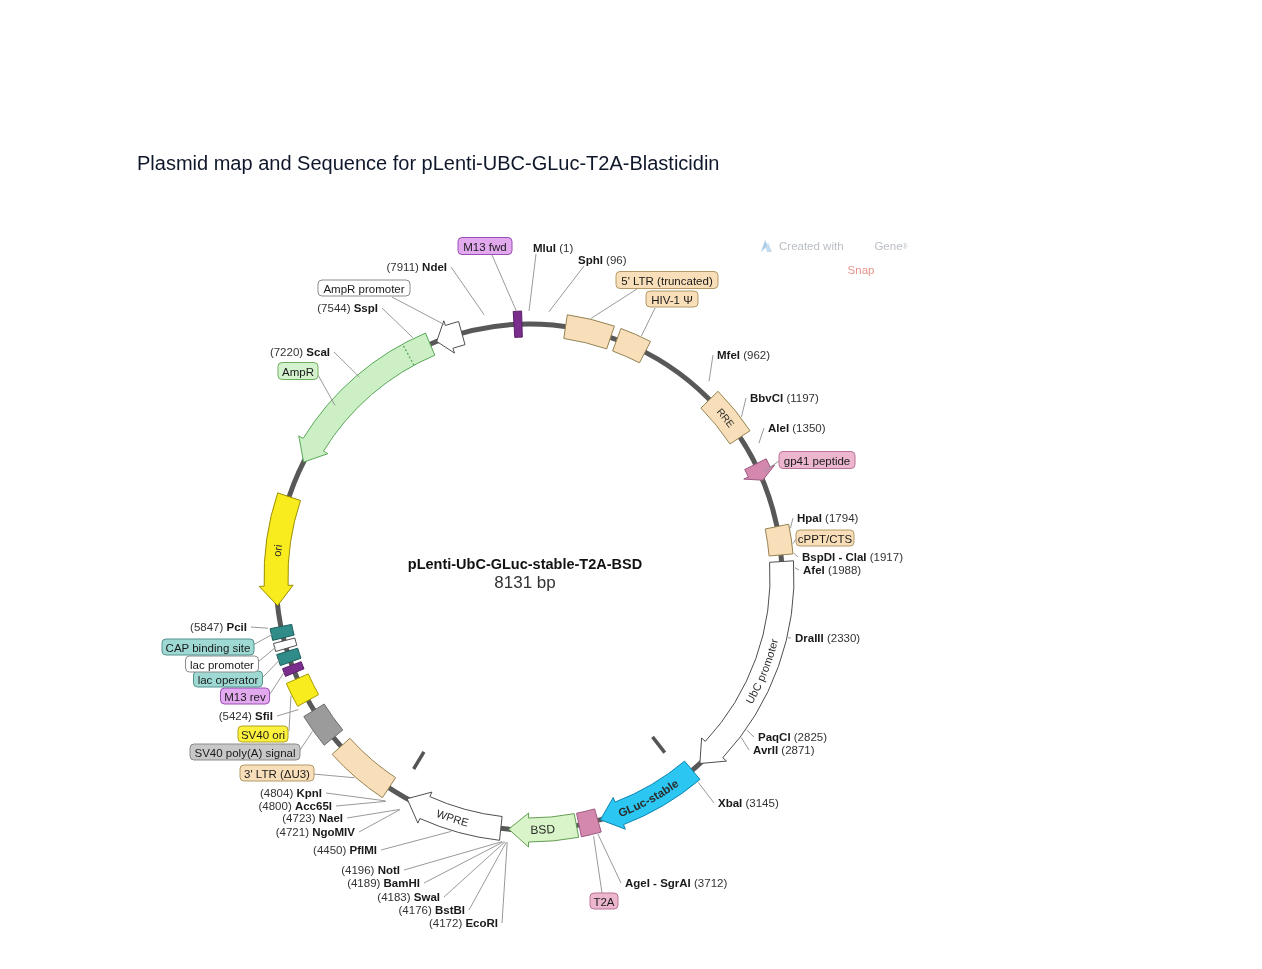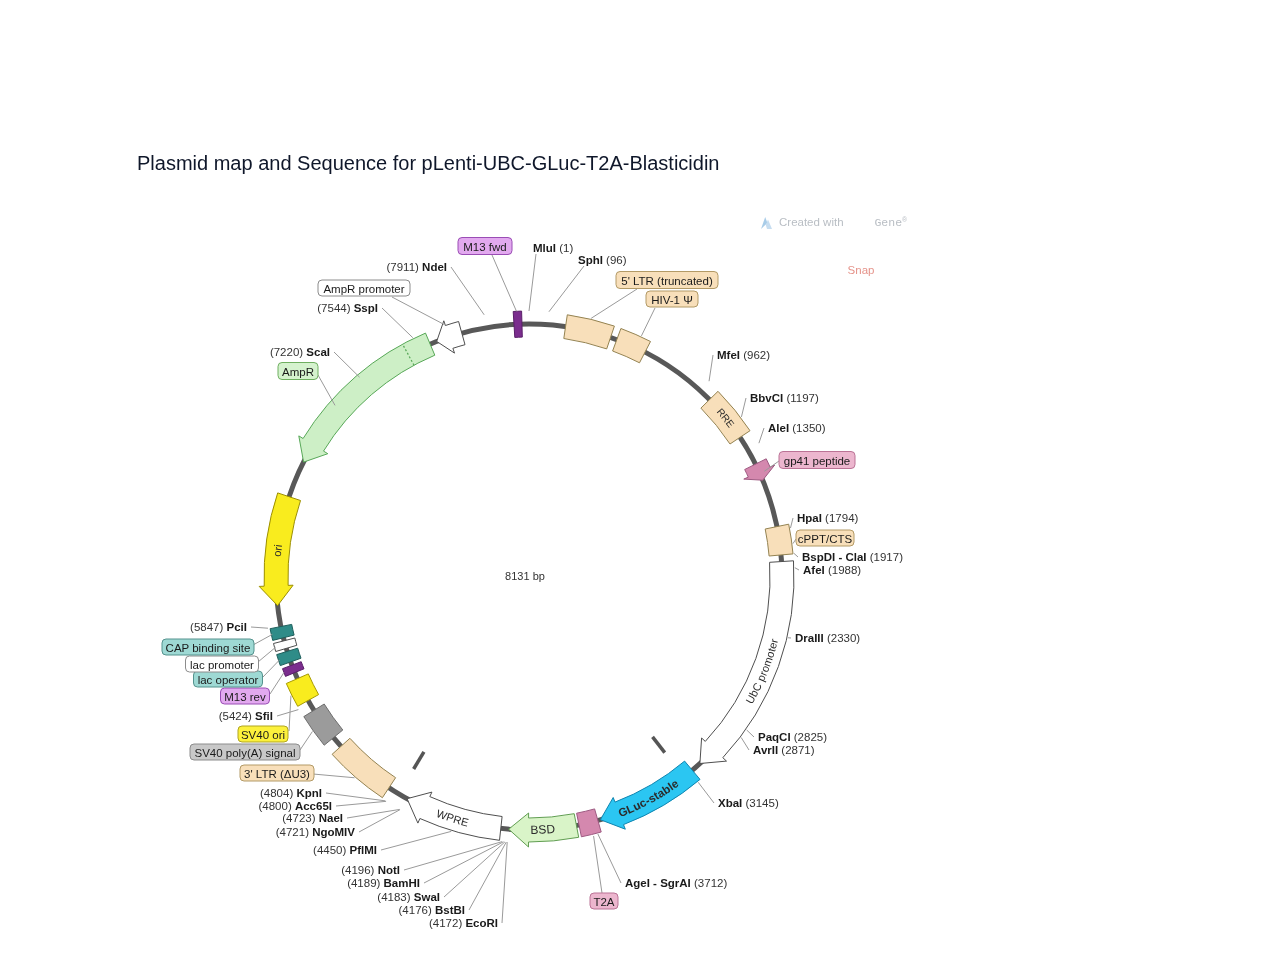--- a/index.html
+++ b/index.html
@@ -1,28 +1,28 @@
 <!DOCTYPE html>
 <html><head>
 <meta charset="utf-8">
 <style>
   html,body{margin:0;padding:0;}
   body{width:1262px;height:969px;background:#ffffff;position:relative;
        font-family:"Liberation Sans",sans-serif;overflow:hidden;}
   .title{position:absolute;left:137px;top:152px;font-size:20px;color:#0f172a;}
-  .watermark{position:absolute;left:760px;top:216px;display:flex;align-items:flex-start;
+  .watermark{position:absolute;left:760px;top:216px;display:flex;align-items:center;
              font-size:11.5px;color:#b9bec4;}
   .watermark svg{margin-right:6px;}
   .wm-snap{color:#e5938a;margin-left:4px;margin-top:48px;}
-  .wm-gene{color:#b9bec4;font-family:Liberation Mono, monospace;}
+  .wm-gene{color:#b9bec4;}
   .wm-reg{font-size:7px;vertical-align:super;color:#b9bec4;}
   #map{position:absolute;left:0;top:0;}
   .center-label{position:absolute;left:325px;top:556px;width:400px;text-align:center;pointer-events:none;}
   .pname{font-size:14.5px;font-weight:bold;color:#111;}
-  .pbp{font-size:11px;color:#333;margin-top:14px;}
+  .pbp{font-size:17px;color:#333;margin-top:1px;}
 </style>
 </head>
 <body>
 
 <div class="title">Plasmid map and Sequence for pLenti-UBC-GLuc-T2A-Blasticidin</div>
 
 <div class="watermark">
   <svg width="13" height="14" viewBox="0 0 13 14">
     <polygon points="1,13 5.2,1 7.4,7" fill="#a8cce8"></polygon>
     <polygon points="5.8,9 8,3.5 12,13 7,13" fill="#c6ddf0"></polygon>
@@ -198,14 +198,15 @@
       <rect x="185.5" y="656" width="73" height="16" rx="4" ry="4" fill="#FFFFFF" stroke="#8C8C8C" stroke-width="1"></rect>
       <text x="222" y="664.5" font-size="11.5" text-anchor="middle" dominant-baseline="central" fill="#1a1a1a">lac promoter</text>
     </g>
     <g>
       <rect x="162" y="639" width="92" height="16" rx="4" ry="4" fill="#9ED9D4" stroke="#55938E" stroke-width="1"></rect>
       <text x="208" y="647.5" font-size="11.5" text-anchor="middle" dominant-baseline="central" fill="#1a1a1a">CAP binding site</text>
     </g>
   </svg>
 
 <div class="center-label">
+  <div class="pname">pLenti-UbC-GLuc-stable-T2A-BSD</div>
   <div class="pbp">8131 bp</div>
 </div>
 
 </body></html>

